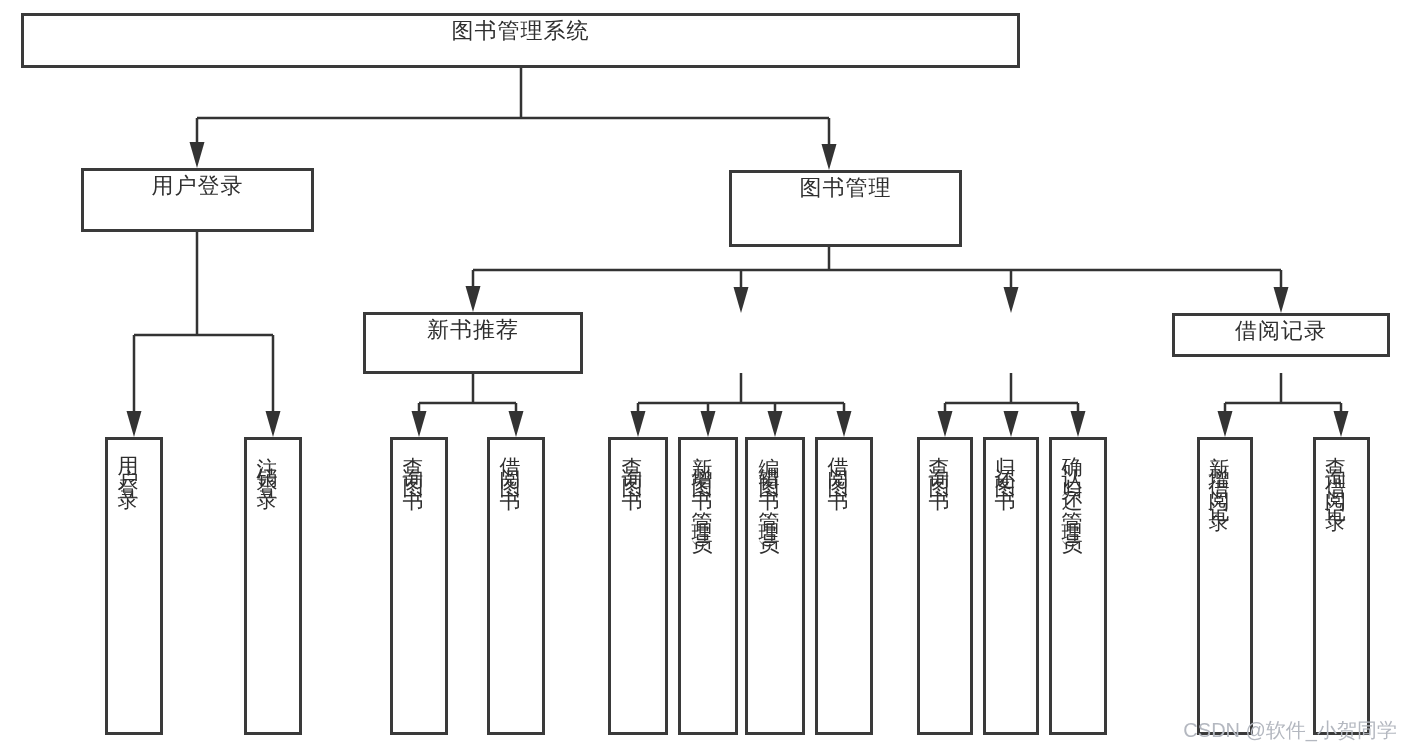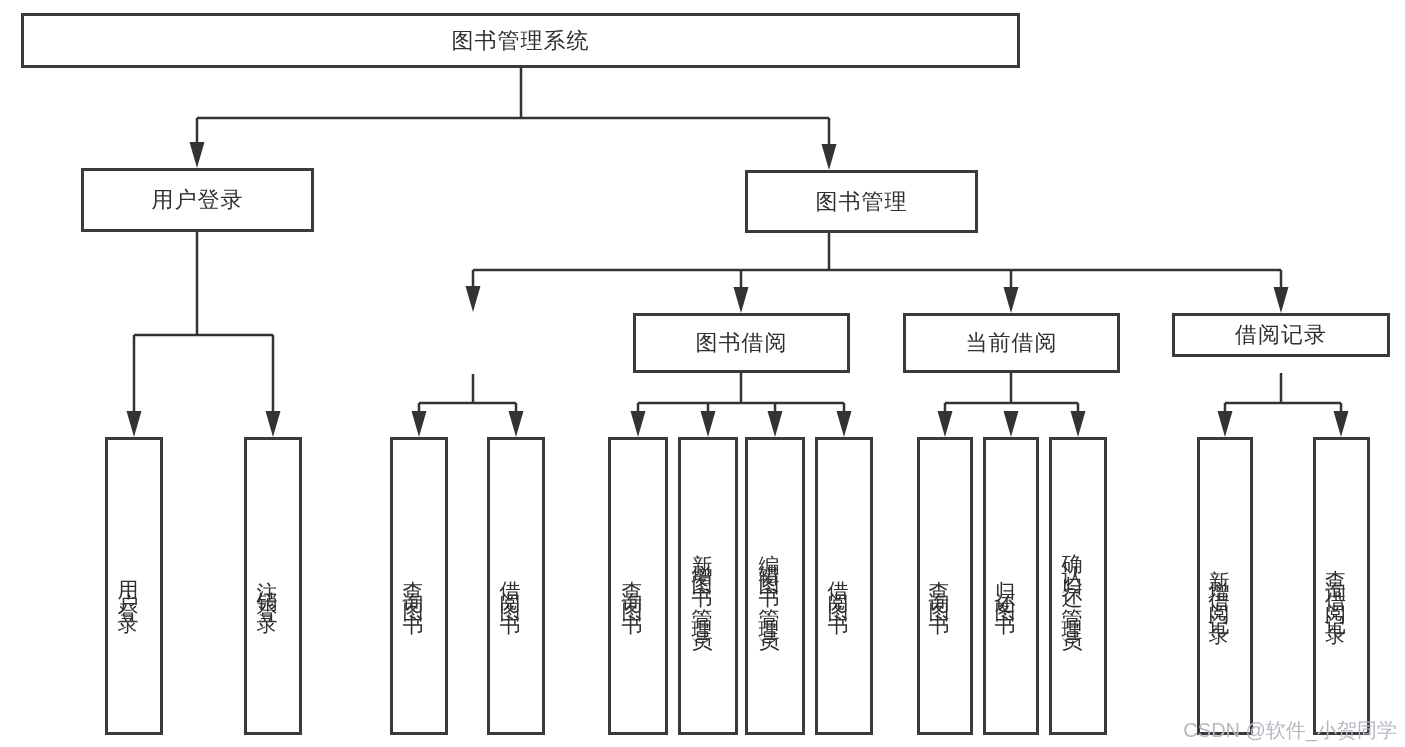--- a/index.html
+++ b/index.html
@@ -12,21 +12,21 @@
     background:var(--background); overflow:hidden;
     font-family:"Liberation Sans","DejaVu Sans",sans-serif;
     color:var(--text);
   }
   .wires{position:absolute; left:0; top:0; width:1405px; height:747px;}
   .wires path{stroke:var(--line); stroke-width:2.5; fill:none;}
   .wires polygon{fill:var(--line); stroke:none;}
   .node{
     position:absolute; box-sizing:border-box;
     border:3px solid var(--border); background:#fff;
-    display:flex; align-items:center; justify-content:center;
+    display:flex; justify-content:center;
   }
   .node .lbl{white-space:nowrap;}
   .node.h .lbl{font-size:22px; letter-spacing:1px;}
   .node.v .lbl{
     writing-mode:vertical-rl; text-orientation:mixed;
     font-size:21px; letter-spacing:11px; line-height:1;
     padding-block-start:11px; 
   }
   .watermark{
     position:absolute; right:8px; bottom:3px;
@@ -68,29 +68,26 @@
     <polygon points="1333.5,411 1348.5,411 1341,437"></polygon>
   </svg>
 
   <div class="node h" style="left:21px;top:13px;width:999px;height:55px">
     <span class="lbl">图书管理系统</span>
   </div>
 
   <div class="node h" style="left:81px;top:168px;width:233px;height:64px">
     <span class="lbl">用户登录</span>
   </div>
-  <div class="node h" style="left:745px;top:170px;width:233px;height:63px">
+  <div class="node h" style="left:729px;top:170px;width:233px;height:77px">
     <span class="lbl">图书管理</span>
   </div>
 
-  <div class="node h" style="left:633px;top:313px;width:217px;height:60px">
-    <span class="lbl">图书借阅</span>
-  </div>
-  <div class="node h" style="left:903px;top:313px;width:217px;height:60px">
-    <span class="lbl">当前借阅</span>
+  <div class="node h" style="left:363px;top:312px;width:220px;height:62px">
+    <span class="lbl">新书推荐</span>
   </div>
   <div class="node h" style="left:1172px;top:313px;width:218px;height:44px">
     <span class="lbl">借阅记录</span>
   </div>
 
   <div class="node v" style="left:105px;top:437px;width:58px;height:298px">
     <span class="lbl">用户登录</span>
   </div>
   <div class="node v" style="left:244px;top:437px;width:58px;height:298px">
     <span class="lbl">注销登录</span>

